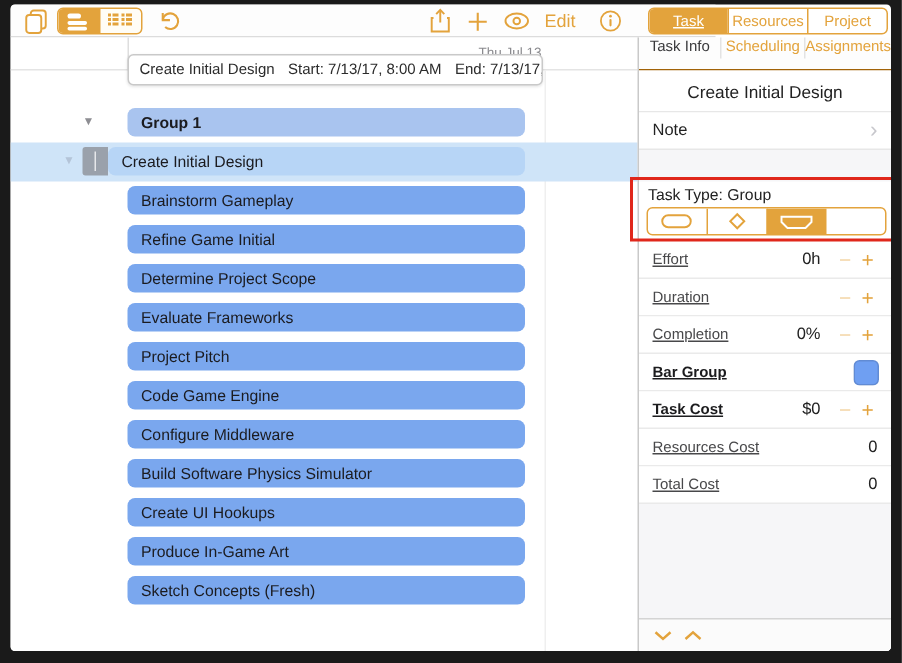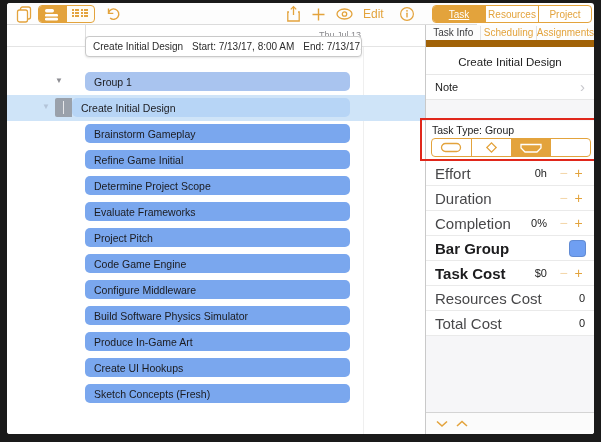--- a/index.html
+++ b/index.html
@@ -34,40 +34,40 @@
     box-shadow:0 1px 2px rgba(0,0,0,.10);
     display:flex; align-items:center; gap:9px; padding:0 7px;
     font-size:10px; color:#2b2b2b; white-space:nowrap; overflow:hidden; }
   .rows { position:absolute; left:0; top:44px; width:418px; }
   .trow { position:relative; width:418px; height:26px; }
   .trow.selected { background:var(--row-highlight); }
   .tbar { position:absolute; left:78px; right:75px; top:3px; height:19px;
     border-radius:5px; background:var(--bar-blue);
     display:flex; align-items:center; padding-left:9px;
     font-size:10.5px; color:#1b1b1f; cursor:pointer; }
-  .trow.group .tbar { background:var(--bar-group); }
+  .trow.group .tbar { background:var(--bar-group);font-weight:bold; }
   .trow.selected .tbar { left:65px; background:var(--bar-selected); }
   .disclosure { position:absolute; top:7px; font-size:8px; color:#8e8e93; cursor:pointer; z-index:2;}
   .disclosure.g1 { left:48px; }
   .disclosure.sel { left:35px; color:#b4c4d8; }
   .drag-handle { position:absolute; left:48px; top:3px; width:17px; height:19px;
     background:#9aa1ab; border-radius:2px 0 0 2px; z-index:2; cursor:grab; }
   .drag-handle::after { content:""; position:absolute; left:8px; top:3px; width:1px; height:13px;
     background:rgba(255,255,255,.75); }
 
   
   .inspector { position:absolute; left:419px; top:22px; width:168px; height:409px; background:#fff; }
   .seg3 { position:absolute; left:425px; top:2px; width:160px; height:18px; z-index:3;
     border:1px solid var(--accent); border-radius:4px; display:flex; overflow:hidden; background:#fff; }
   .seg3 > div { flex:1; display:flex; align-items:center; justify-content:center;
     font-size:10px; color:var(--accent); border-left:1px solid var(--accent); cursor:pointer; }
   .seg3 > div:first-child { border-left:none;text-decoration:underline; }
   .seg3 > div.sel { background:var(--accent); color:#fff; }
   .insp-tabs { position:absolute; left:0; top:0; width:168px; height:22px;
-    border-bottom:7px solid #a16207; display:flex; align-items:flex-end; background:#fdfdfd; }
+    border-bottom:1px solid #a16207; display:flex; align-items:flex-start; background:#fdfdfd; }
   .insp-tabs > div { flex:1; text-align:center; font-size:10px; color:var(--accent); cursor:pointer;
     border-left:1px solid #e3e3e3; line-height:14px; }
   .insp-tabs > div:first-child { border-left:none; }
   .insp-tabs > div.sel { color:#3a3a3c; }
   .insp-title { position:absolute; left:0; top:22px; width:168px; height:28px; line-height:30px;
     text-align:center; font-size:11.5px; color:#222; border-bottom:1px solid #e7e7e7; background:#fff;}
   .note-row { position:absolute; left:0; top:50px; width:168px; height:25px;
     display:flex; align-items:center; padding:0 9px; border-bottom:1px solid #e7e7e7;
     font-size:11px; color:#222; background:#fff; cursor:pointer; }
   .note-row .chev { margin-left:auto; color:#c7c7cc; font-size:15px; line-height:12px; }
@@ -77,21 +77,21 @@
     border:1px solid var(--accent); border-radius:4px; display:flex; overflow:hidden; background:#fff; }
   .seg4 > div { flex:1; display:flex; align-items:center; justify-content:center;
     border-left:1px solid var(--accent); cursor:pointer; }
   .seg4 > div:first-child { border-left:none; }
   .seg4 > div.sel { background:var(--accent); }
   .redbox { position:absolute; left:-6px; top:93px; width:177px; height:43px; z-index:5;
     border:2px solid var(--callout-red); pointer-events:none; }
   .fields { position:absolute; left:0; top:136px; width:168px; }
   .field { display:flex; align-items:center; height:25px; padding:0 8px 0 9px;
     border-bottom:1px solid #eaeaea; background:#fff; }
-  .flabel { flex:1; font-size:15px; color:#48484a; }
+  .flabel { flex:1; font-size:10px; color:#48484a;text-decoration:underline; }
   .field.strong .flabel { color:#1c1c1e; font-weight:bold; }
   .fvalue { font-size:11px; color:#222; margin-right:9px; }
   .fvalue.lone { margin-right:1px; }
   .step { width:15px; text-align:center; font-size:14px; color:var(--accent); cursor:pointer; }
   .step.minus { opacity:.45; }
   .swatch { width:17px; height:17px; border-radius:4px; background:var(--swatch-blue);
     border:1px solid rgba(0,0,0,.12); cursor:pointer; }
   .insp-rest { position:absolute; left:0; top:311px; width:168px; height:76px; background:#f6f6f8; }
   .insp-footer { position:absolute; left:0; top:387px; width:168px; height:22px;
     background:#fbfbfb; border-top:1px solid #d4d4d4; display:flex; align-items:center; gap:6px;
@@ -244,26 +244,26 @@
               <span>Configure Middleware</span>
             </div>
       </div>
       <div class="trow">
         <div class="tbar">
               <span>Build Software Physics Simulator</span>
             </div>
       </div>
       <div class="trow">
         <div class="tbar">
+              <span>Create UI Hookups</span>
+            </div>
+      </div>
+      <div class="trow">
+        <div class="tbar">
               <span>Produce In-Game Art</span>
-            </div>
-      </div>
-      <div class="trow">
-        <div class="tbar">
-              <span>Create UI Hookups</span>
             </div>
       </div>
       <div class="trow">
         <div class="tbar">
               <span>Sketch Concepts (Fresh)</span>
             </div>
       </div>
     </div>
   </div>
   <div class="divider-v"></div>

